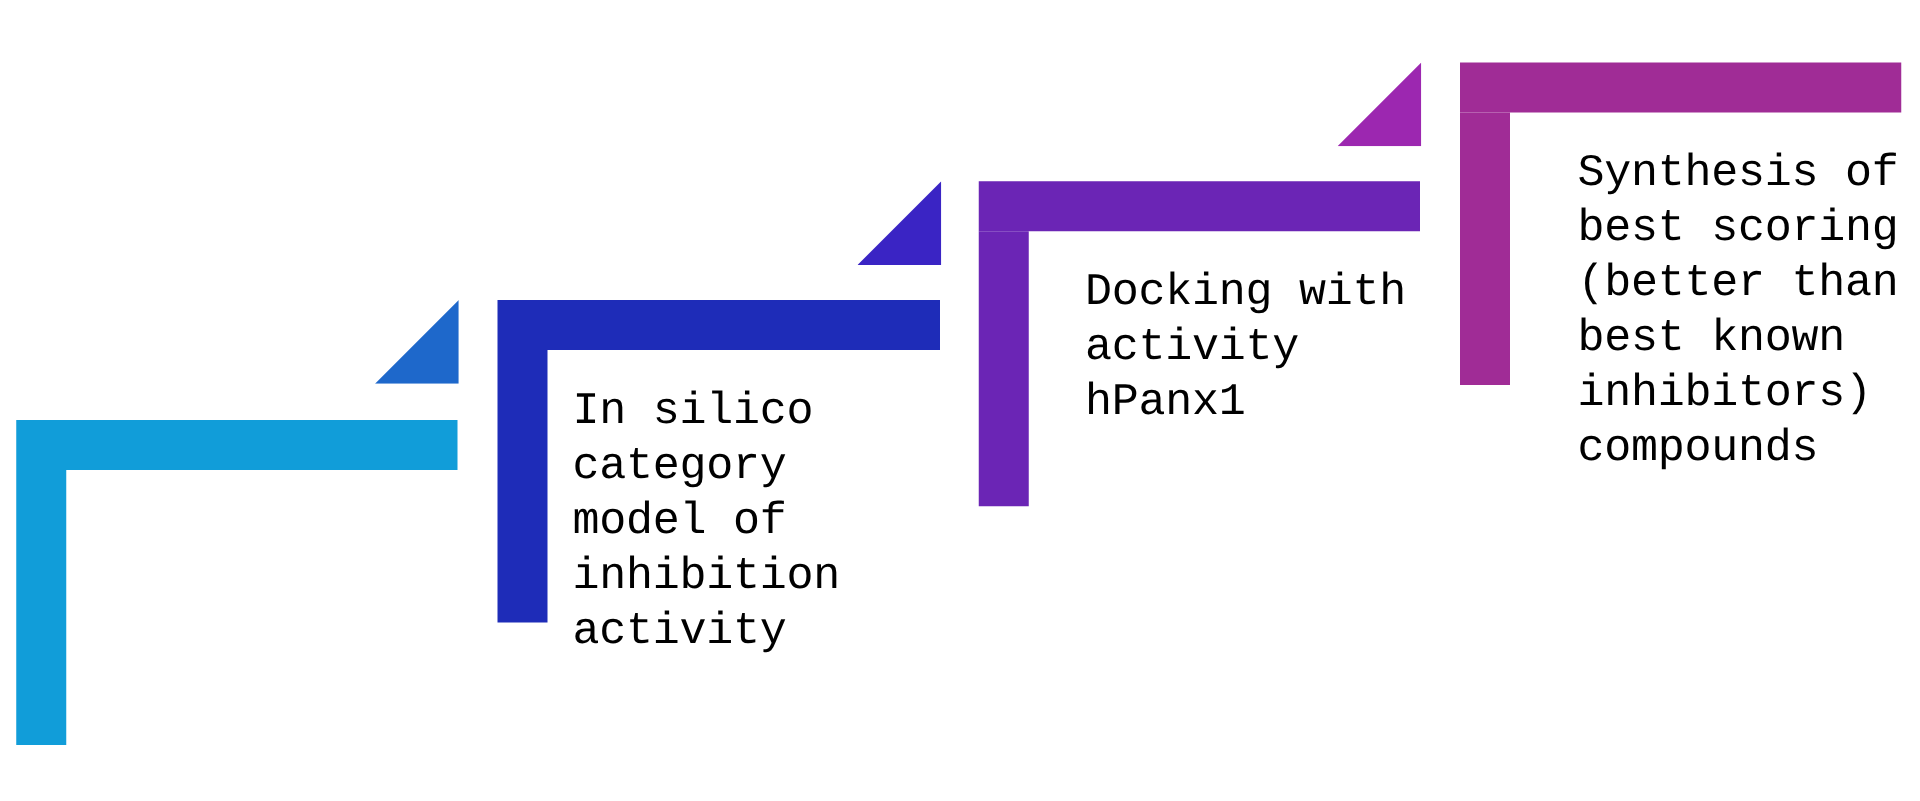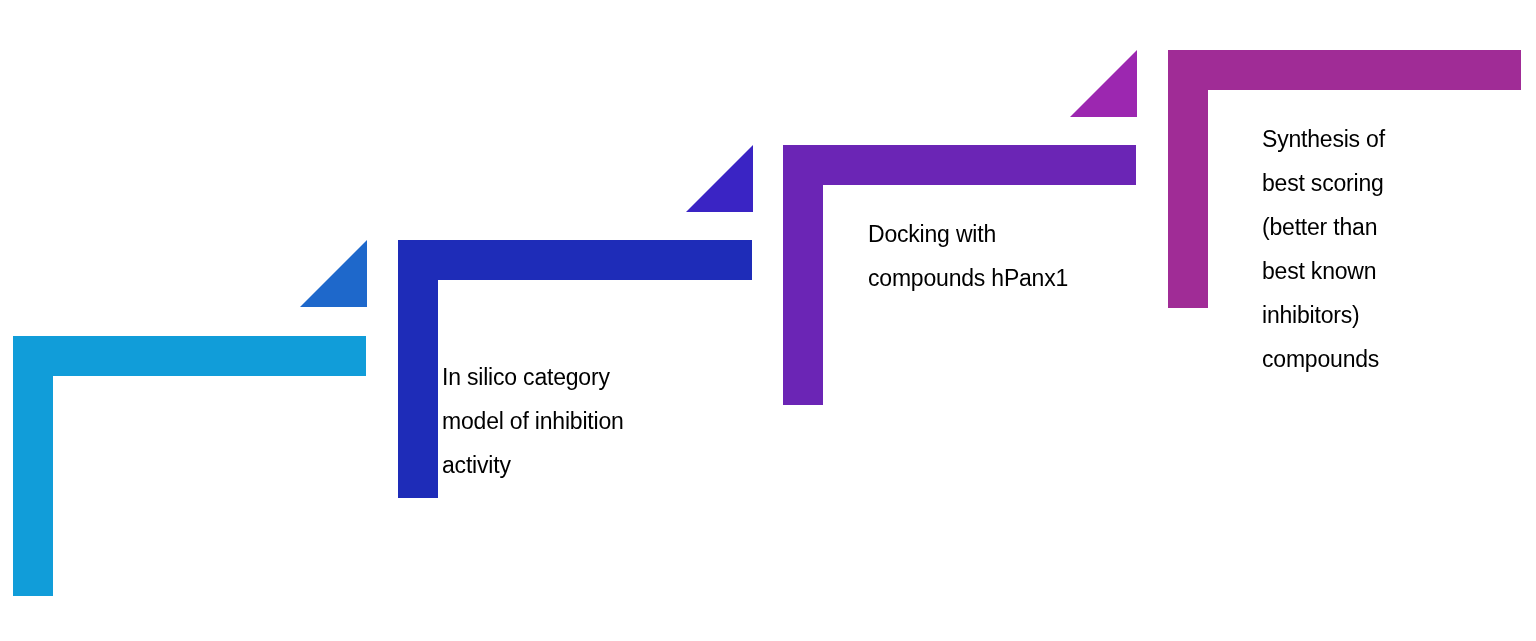--- a/index.html
+++ b/index.html
@@ -37,22 +37,22 @@
   .l-bar-v {
     position: absolute;
     left: 0;
   }
   .arrow-tri {
     position: absolute;
   }
   .step-text {
     position: absolute;
     color: #000000;
-    font-family: Liberation Sans, sans-serif;
-    font-size: 23px;
+    font-family: Liberation Mono, monospace;
+    font-size: 36px;
     line-height: 44px;
     letter-spacing: -0.2px;
     white-space: pre-line;
   }
 </style>
 </head>
 <body>
 
 <div id="canvas">
 
@@ -66,37 +66,37 @@
   <div class="step">
     <div class="arrow-tri" style="left:300px; top:240px; width:67px; height:67px;">
       <svg width="67" height="67" viewBox="0 0 67 67" aria-hidden="true">
         <polygon points="67,0 67,67 0,67" fill="#1E68CB"></polygon>
       </svg>
     </div>
     <div class="l-shape" style="left:398px; top:240px; width:354px; height:258px;">
       <div class="l-bar-h" style="width:354px; height:40px; background:#1E2CB8;"></div>
       <div class="l-bar-v" style="top:40px; width:40px; height:218px; background:#1E2CB8;"></div>
     </div>
-    <div class="step-text" style="left:442px; top:307px; width:320px;margin-top:48px;">In silico category
+    <div class="step-text" style="left:458px; top:307px; width:320px;">In silico category
 model of inhibition
 activity</div>
   </div>
 
   <div class="step">
     <div class="arrow-tri" style="left:686px; top:145px; width:67px; height:67px;">
       <svg width="67" height="67" viewBox="0 0 67 67" aria-hidden="true">
         <polygon points="67,0 67,67 0,67" fill="#3A24C4"></polygon>
       </svg>
     </div>
     <div class="l-shape" style="left:783px; top:145px; width:353px; height:260px;">
       <div class="l-bar-h" style="width:353px; height:40px; background:#6B25B5;"></div>
       <div class="l-bar-v" style="top:40px; width:40px; height:220px; background:#6B25B5;"></div>
     </div>
     <div class="step-text" style="left:868px; top:212px; width:300px;">Docking with
-compounds hPanx1</div>
+activity hPanx1</div>
   </div>
 
   <div class="step">
     <div class="arrow-tri" style="left:1070px; top:50px; width:67px; height:67px;">
       <svg width="67" height="67" viewBox="0 0 67 67" aria-hidden="true">
         <polygon points="67,0 67,67 0,67" fill="#9C27B0"></polygon>
       </svg>
     </div>
     <div class="l-shape" style="left:1168px; top:50px; width:353px; height:258px;">
       <div class="l-bar-h" style="width:353px; height:40px; background:#A02C96;"></div>

